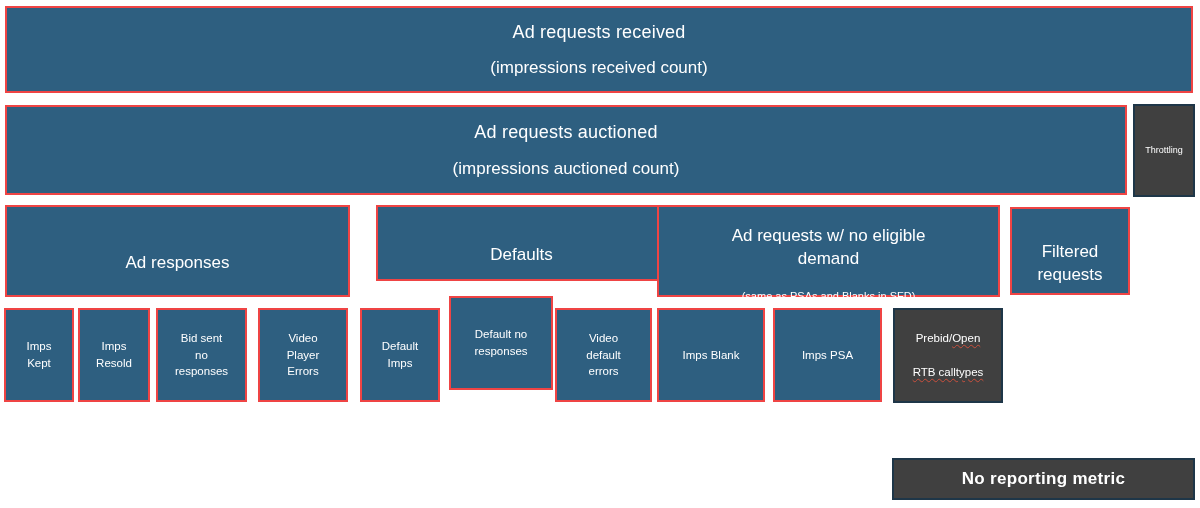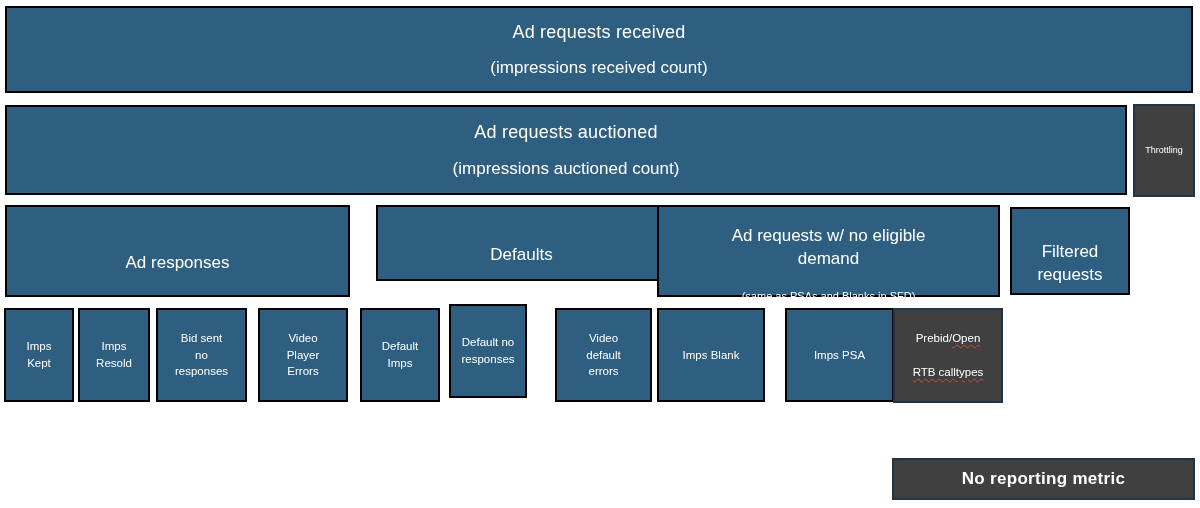--- a/index.html
+++ b/index.html
@@ -12,21 +12,21 @@
     position: relative;
     width: 1200px;
     height: 508px;
     background: #ffffff;
     overflow: hidden;
   }
   .box {
     position: absolute;
     box-sizing: border-box;
     background: #2E5F80;
-    border: 2px solid #000000;
+    border: 2px solid #ef4444;
     color: #ffffff;
     display: flex;
     flex-direction: column;
     align-items: center;
     justify-content: center;
     text-align: center;
     gap: 12px;
   }
   .box.orange {
     background: #404040;
@@ -136,36 +136,36 @@
     <div class="label-sm">Video
 Player
 Errors</div>
   </div>
 
   <div class="box" style="left:360px; top:308px; width:80px; height:94px;">
     <div class="label-sm">Default
 Imps</div>
   </div>
 
-  <div class="box" style="left:449px; top:304px; width:78px; height:94px;">
+  <div class="box" style="left:449px; top:296px; width:104px; height:94px;">
     <div class="label-sm">Default no
 responses</div>
   </div>
 
   <div class="box" style="left:555px; top:308px; width:97px; height:94px;">
     <div class="label-sm">Video
 default
 errors</div>
   </div>
 
   <div class="box" style="left:657px; top:308px; width:108px; height:94px;">
     <div class="label-sm">Imps Blank</div>
   </div>
 
-  <div class="box" style="left:773px; top:308px; width:109px; height:94px;margin-left:12px;">
+  <div class="box" style="left:773px; top:308px; width:109px; height:94px;">
     <div class="label-sm">Imps PSA</div>
   </div>
 
   <div class="box orange" style="left:893px; top:308px; width:110px; height:95px;">
     <div class="label-sm">
       <span>Prebid/</span><span class="squiggle">Open</span>
       <div>
         <span class="squiggle">RTB calltypes</span>
       </div>
     </div>

